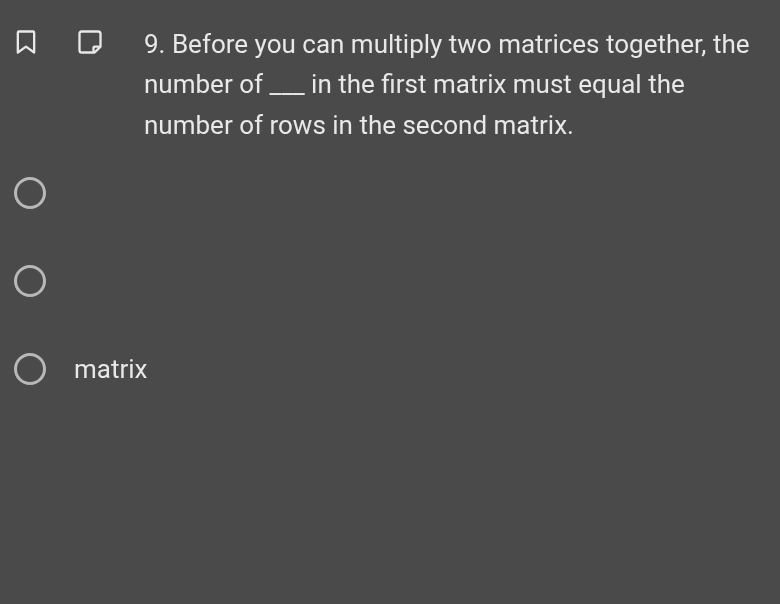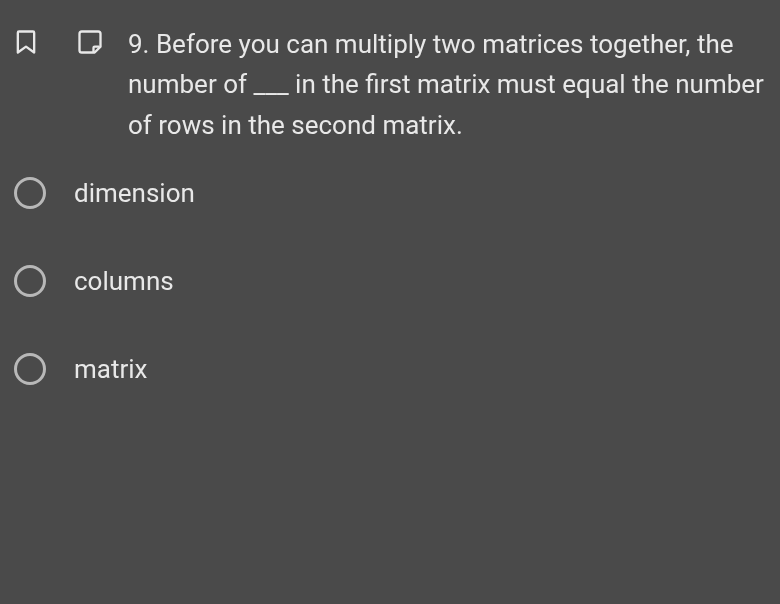--- a/index.html
+++ b/index.html
@@ -12,21 +12,21 @@
       color: #e8e8e8;
       font-family: -apple-system, BlinkMacSystemFont, "Segoe UI", Roboto, Helvetica, Arial, sans-serif;
       width: 780px;
       height: 604px;
       padding: 24px 12px;
       overflow: hidden;
     }
     .question-header {
       display: flex;
       align-items: flex-start;
-      gap: 24px;
+      gap: 40px;
       margin-bottom: 32px;
     }
     .header-icons {
       display: flex;
       gap: 36px;
       flex-shrink: 0;
       padding-top: 4px;
     }
     .icon-btn {
       width: 28px;
@@ -98,23 +98,21 @@
   </div>
   <div class="question-text-wrapper">
     <span class="question-number">9.</span>
     <span class="question-body">Before you can multiply two matrices together, the number of ___ in the first matrix must equal the number of rows in the second matrix.</span>
   </div>
 </div>
 
 <div class="options-list">
   <div class="option-row">
     <div class="radio-circle"></div>
-    <span class="option-label">dimension</span>
   </div>
   <div class="option-row">
     <div class="radio-circle"></div>
-    <span class="option-label">columns</span>
   </div>
   <div class="option-row">
     <div class="radio-circle"></div>
     <span class="option-label">matrix</span>
   </div>
 </div>
 
 </body></html>

